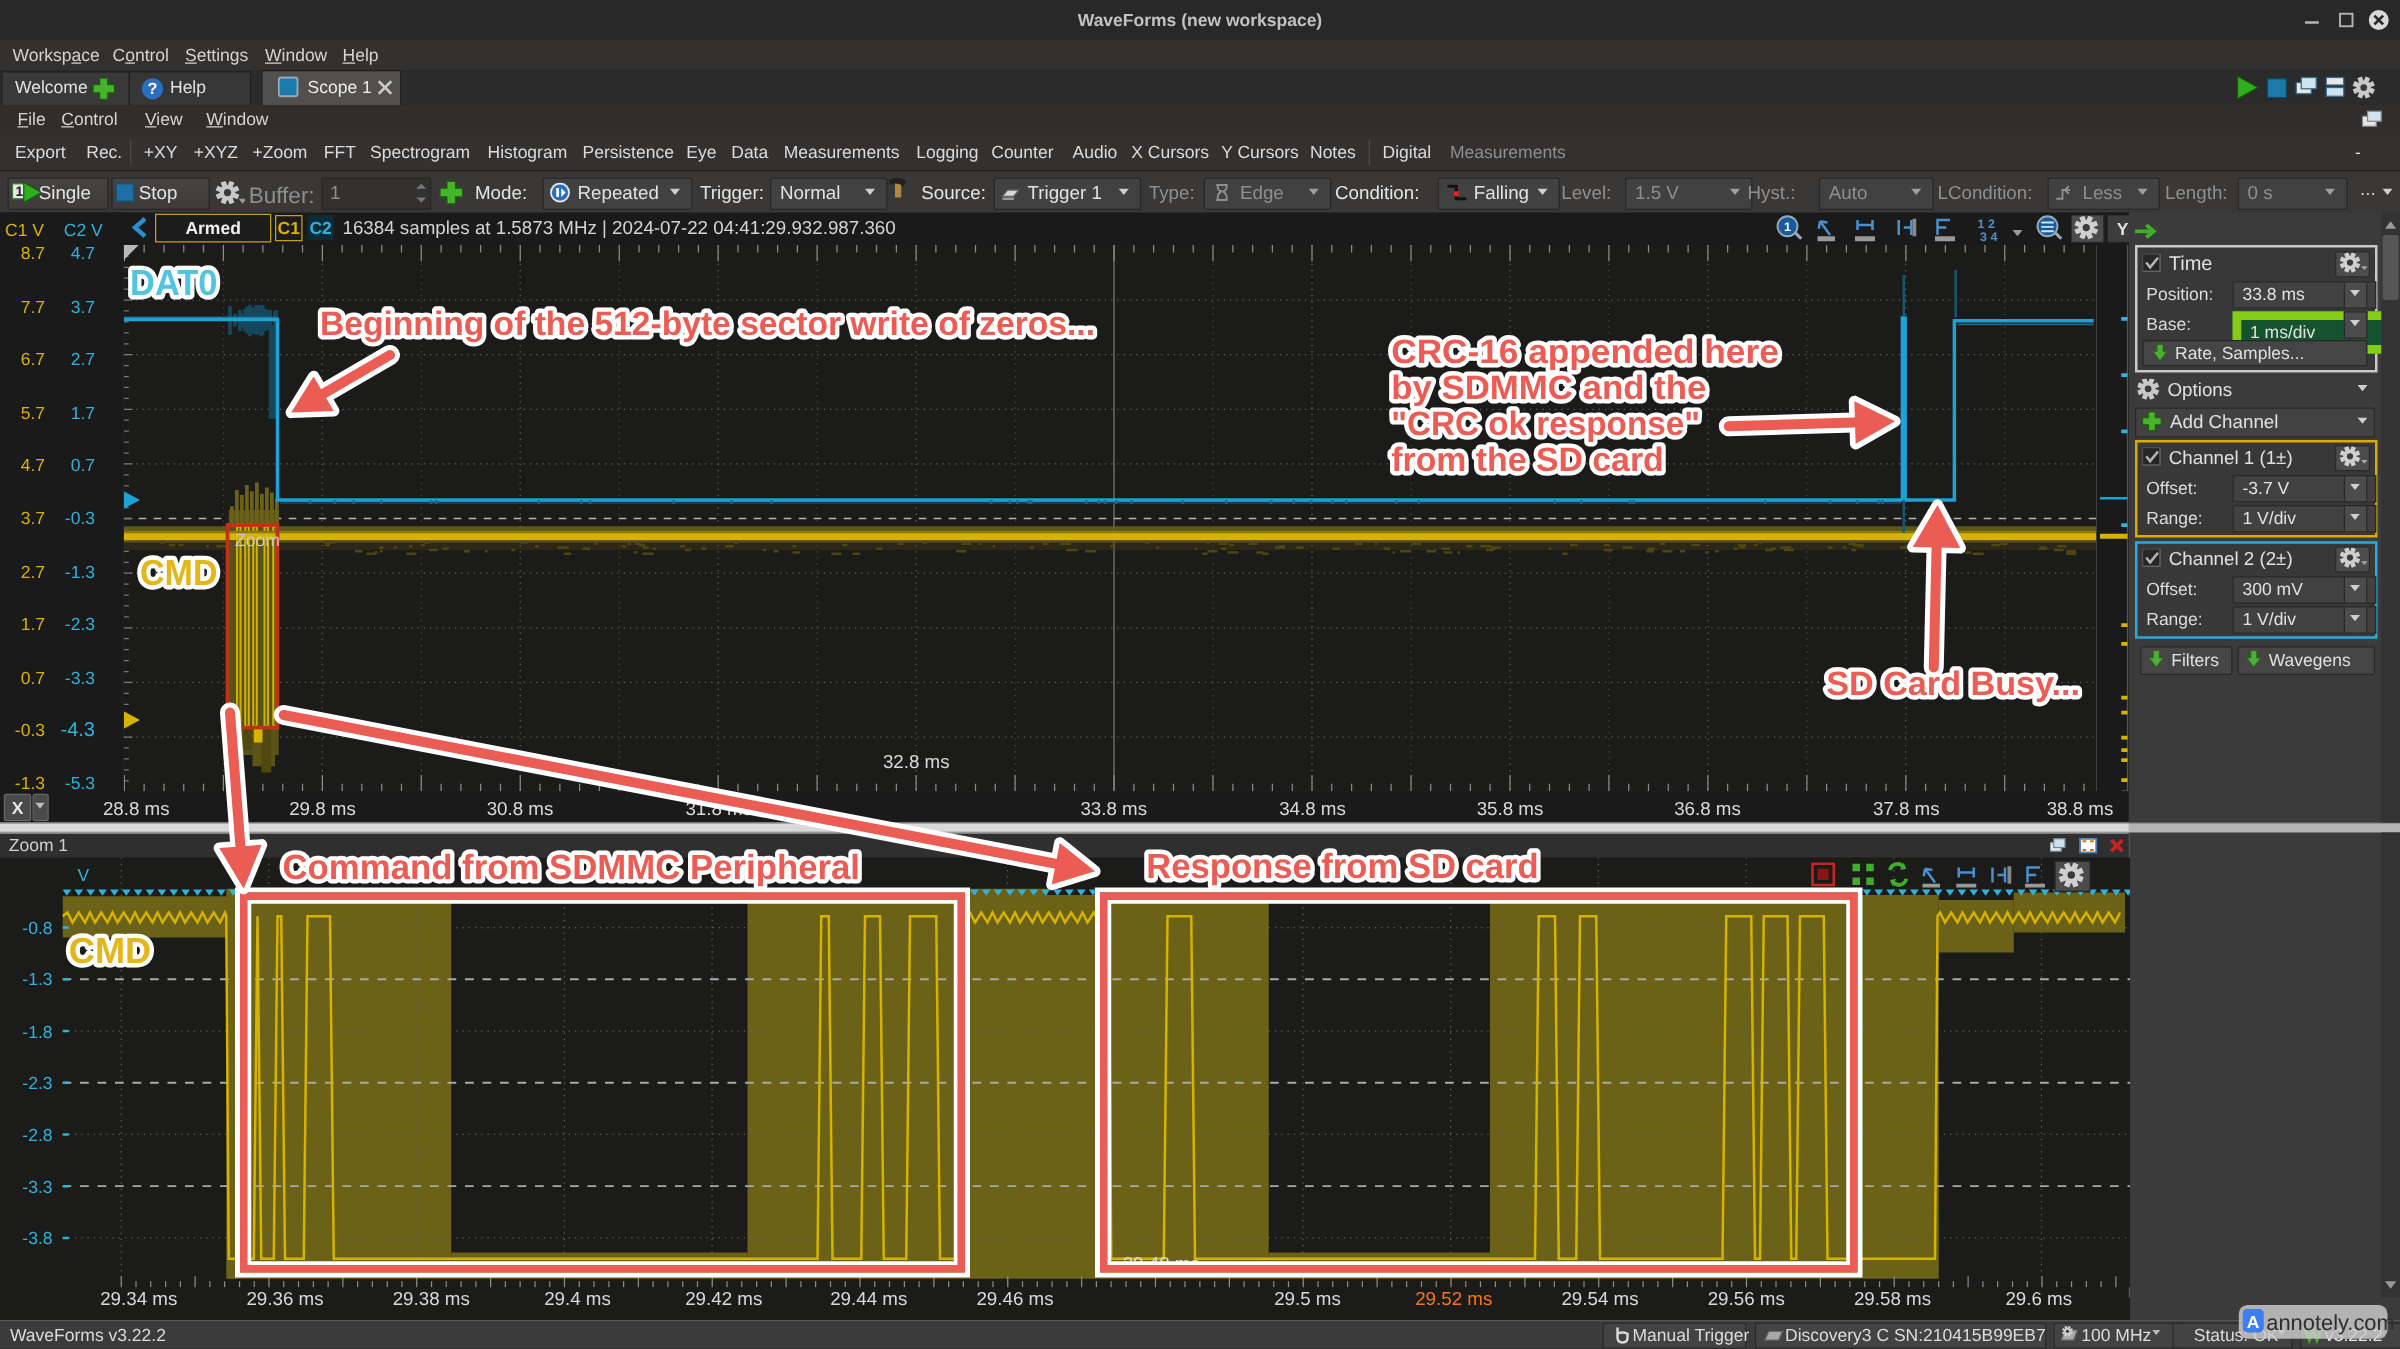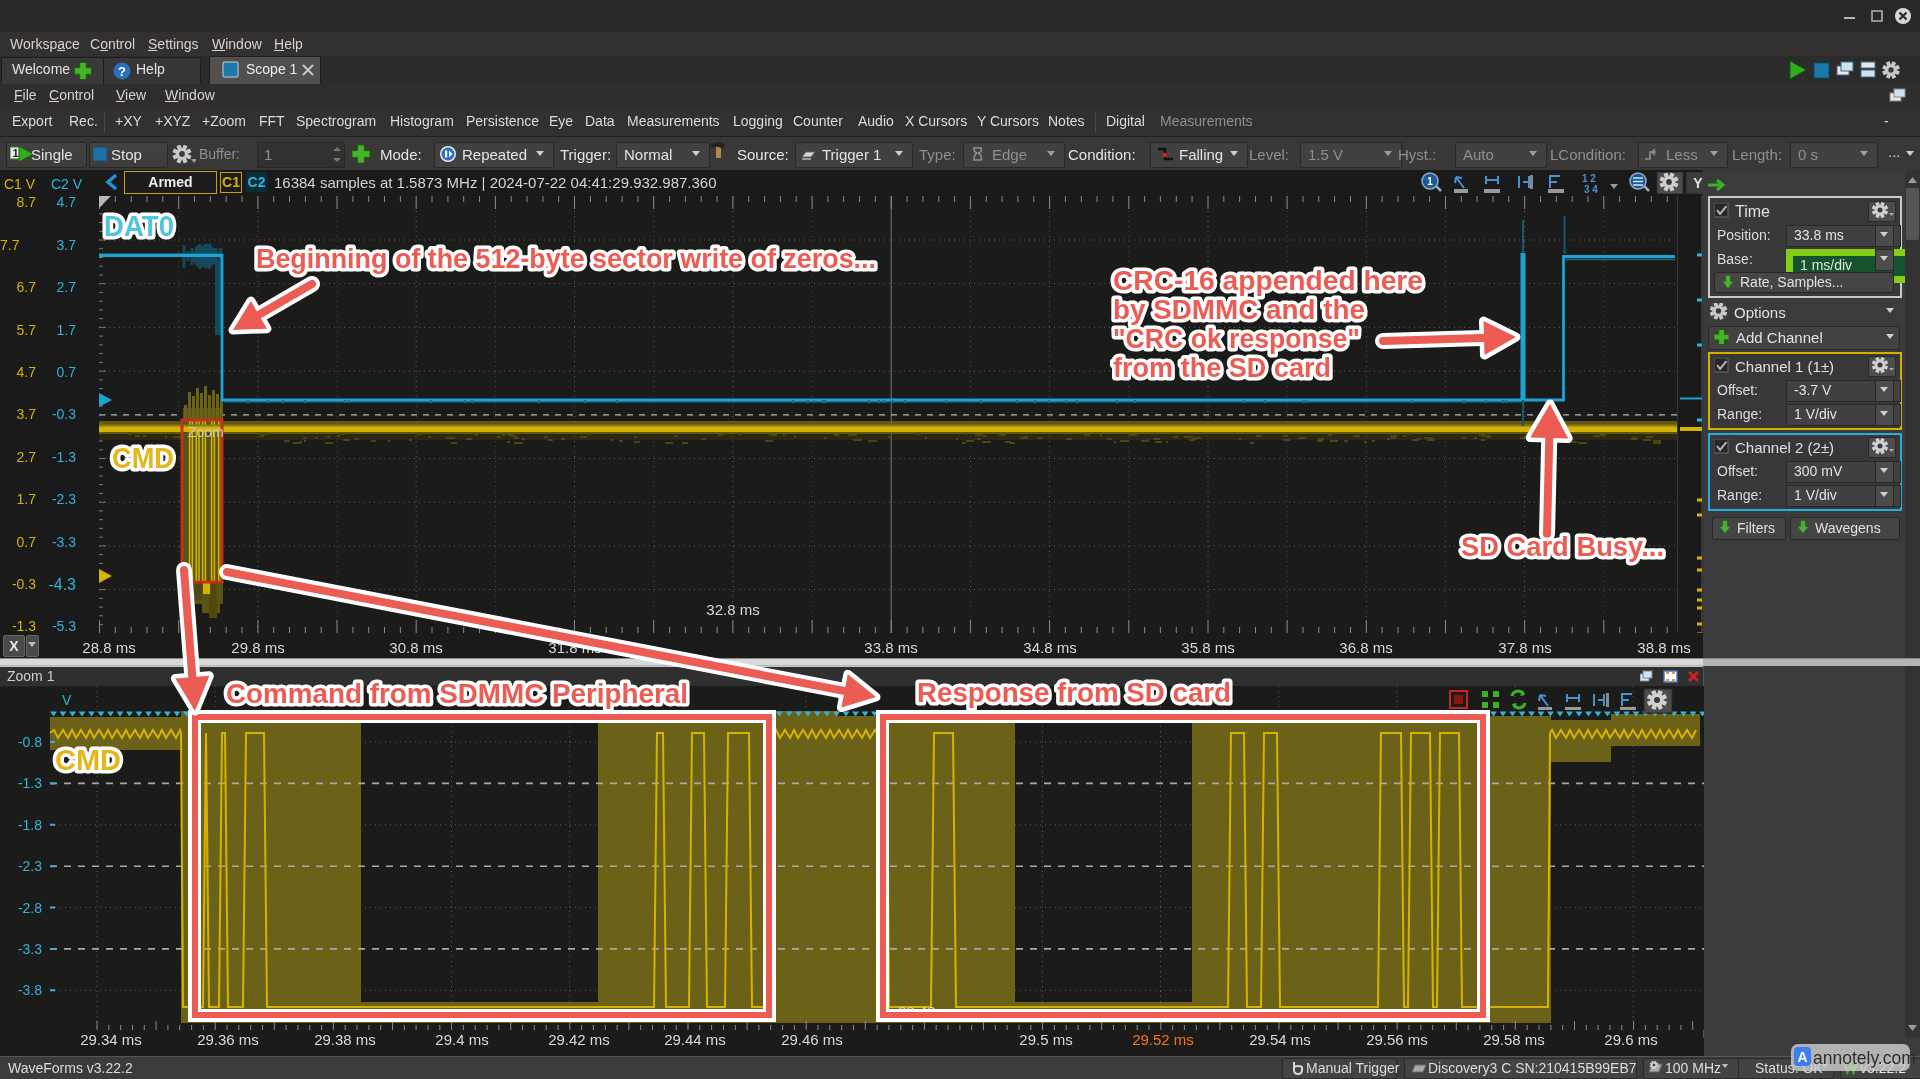--- a/index.html
+++ b/index.html
@@ -4,20 +4,21 @@
 html,body{margin:0;padding:0;background:#2f2f2f}
 #app{position:relative;width:1920px;height:1079px;background:#2f2f2f;font-family:"Liberation Sans",sans-serif;overflow:hidden}
 .abs{position:absolute}
 .combo{background:#414141;border:1px solid #282828;border-radius:2px;color:#e2e2e2;font-size:15px;white-space:nowrap}
 .combo.dis{color:#8f8f8f}
 u{text-decoration:underline}
 </style></head><body>
 <div id="app">
 
 <div class="abs " style="left:0;top:0;width:1920px;height:32px;background:#282828"></div>
+<div class="abs " style="left:0;top:0;width:1920px;height:32px;text-align:center;line-height:32px;color:#c2c2c2;font-size:14px;font-weight:bold">WaveForms (new workspace)</div>
 <svg class="abs" style="left:1840px;top:8px" width="76" height="18">
       <rect x="4" y="9" width="11" height="2" fill="#b5b5b5"></rect>
       <rect x="32" y="3" width="10" height="10" fill="none" stroke="#b5b5b5" stroke-width="1.5"></rect>
       <circle cx="63" cy="8" r="8" fill="#d8d8d8"></circle>
       <path d="M 59.5 4.5 L 66.5 11.5 M 66.5 4.5 L 59.5 11.5" stroke="#282828" stroke-width="2.2"></path>
     </svg>
 <div class="abs " style="left:0;top:32px;width:1920px;height:24px;background:#333130;border-bottom:1px solid #262626"></div>
 <div class="abs " style="left:10px;top:35px;height:21px;line-height:19px;color:#d6d2d0;font-size:14px">Worksp<u>a</u>ce</div>
 <div class="abs " style="left:90px;top:35px;height:21px;line-height:19px;color:#d6d2d0;font-size:14px">C<u>o</u>ntrol</div>
 <div class="abs " style="left:148px;top:35px;height:21px;line-height:19px;color:#d6d2d0;font-size:14px"><u>S</u>ettings</div>
@@ -115,21 +116,21 @@
       <line x1="7.9" y1="14.0" x2="6.4" y2="17.7" stroke="#c9c9c9" stroke-width="4.1"></line>
       <line x1="5.0" y1="11.1" x2="1.3" y2="12.6" stroke="#c9c9c9" stroke-width="4.1"></line>
       <line x1="5.0" y1="6.9" x2="1.3" y2="5.4" stroke="#c9c9c9" stroke-width="4.1"></line>
       <line x1="7.9" y1="4.0" x2="6.4" y2="0.3" stroke="#c9c9c9" stroke-width="4.1"></line>
       <line x1="12.1" y1="4.0" x2="13.6" y2="0.3" stroke="#c9c9c9" stroke-width="4.1"></line>
       <line x1="15.0" y1="6.9" x2="18.7" y2="5.4" stroke="#c9c9c9" stroke-width="4.1"></line>
       <circle cx="10" cy="9" r="6.1" fill="#c9c9c9"></circle>
       <circle cx="10" cy="9" r="2.9" fill="#3a3a3a"></circle>
       <path d="M 19 14 l 3 4 l 3 -4" fill="#999"></path>
     </svg>
-<div class="abs " style="left:199px;top:146px;color:#8f8f8f;font-size:14px">Buffer:</div>
+<div class="abs " style="left:199px;top:146px;color:#8f8f8f;font-size:18px">Buffer:</div>
 <div class="abs " style="left:257px;top:142px;width:86px;height:24px;background:#333130;border:1px solid #272727;border-radius:2px"></div>
 <div class="abs " style="left:264px;top:146px;color:#8f8f8f;font-size:15px">1</div>
 <svg class="abs" style="left:331px;top:144px" width="12" height="21">
       <path d="M 2 7 l 4 -4 l 4 4 Z" fill="#777"></path>
       <path d="M 2 13 l 4 4 l 4 4 Z" fill="none"></path>
       <path d="M 2 14 l 8 0 l -4 4 Z" fill="#777"></path>
     </svg>
 <svg class="abs" style="left:350px;top:144px" width="22" height="20">
       <path d="M 7.58 1.0 h 6.84 v 5.58 h 5.58 v 6.84 h -5.58 v 5.58 h -6.84 v -5.58 h -5.58 v -6.84 h 5.58 Z" fill="#44b428" stroke="#1f5c12" stroke-width="1"></path>
     </svg>
@@ -337,21 +338,21 @@
       <text x="89" y="241" font-size="14" fill="#c9c9c9">Zoom</text>
     </svg>
 <svg class="abs" style="left:99px;top:393px" width="16" height="15">
       <path d="M 0 0 v 14 l 13 -7 Z" fill="#1ca3d6"></path>
     </svg>
 <svg class="abs" style="left:99px;top:569px" width="16" height="15">
       <path d="M 0 0 v 14 l 13 -7 Z" fill="#d6b301"></path>
     </svg>
 <div class="abs " style="left:0;top:194px;width:36px;text-align:right;color:#d8b208;font-size:14px">8.7</div>
 <div class="abs " style="left:40px;top:194px;width:36px;text-align:right;color:#2fb3dc;font-size:14px">4.7</div>
-<div class="abs " style="left:0;top:237px;width:36px;color:#d8b208;font-size:14px">7.7</div>
+<div class="abs " style="left:0;top:237px;width:36px;text-align:right;color:#d8b208;font-size:14px">7.7</div>
 <div class="abs " style="left:40px;top:237px;width:36px;text-align:right;color:#2fb3dc;font-size:14px">3.7</div>
 <div class="abs " style="left:0;top:279px;width:36px;text-align:right;color:#d8b208;font-size:14px">6.7</div>
 <div class="abs " style="left:40px;top:279px;width:36px;text-align:right;color:#2fb3dc;font-size:14px">2.7</div>
 <div class="abs " style="left:0;top:322px;width:36px;text-align:right;color:#d8b208;font-size:14px">5.7</div>
 <div class="abs " style="left:40px;top:322px;width:36px;text-align:right;color:#2fb3dc;font-size:14px">1.7</div>
 <div class="abs " style="left:0;top:364px;width:36px;text-align:right;color:#d8b208;font-size:14px">4.7</div>
 <div class="abs " style="left:40px;top:364px;width:36px;text-align:right;color:#2fb3dc;font-size:14px">0.7</div>
 <div class="abs " style="left:0;top:406px;width:36px;text-align:right;color:#d8b208;font-size:14px">3.7</div>
 <div class="abs " style="left:40px;top:406px;width:36px;text-align:right;color:#2fb3dc;font-size:14px">-0.3</div>
 <div class="abs " style="left:0;top:449px;width:36px;text-align:right;color:#d8b208;font-size:14px">2.7</div>

